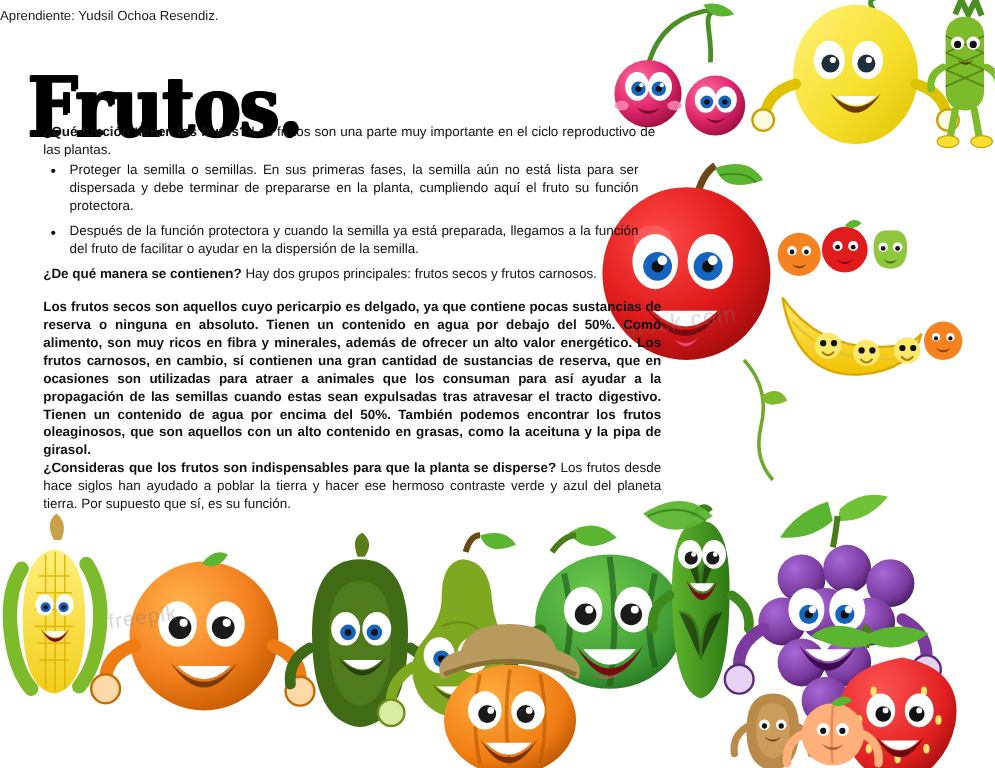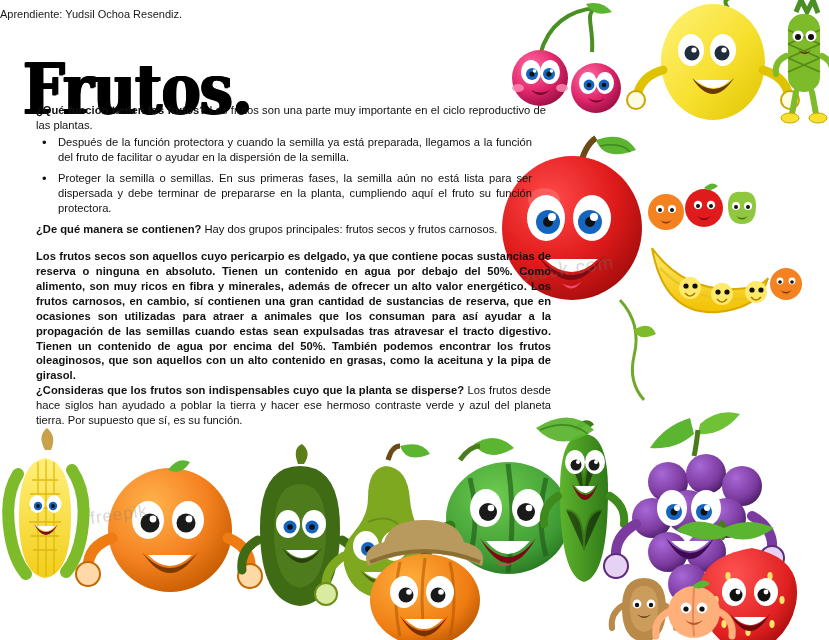--- a/index.html
+++ b/index.html
@@ -527,27 +527,27 @@
 
   <div class="student-line">Aprendiente: Yudsil Ochoa Resendiz.</div>
 
   <h1 class="title">Frutos.</h1>
 
   <p class="body-text" id="p1">
     <span class="q">¿Qué función tienen los frutos?</span><span> Los frutos son una parte muy importante en el ciclo reproductivo de las plantas.</span>
   </p>
 
   <ul id="bullets">
+    <li>Proteger la semilla o semillas. En sus primeras fases, la semilla aún no está lista para ser dispersada y debe terminar de prepararse en la planta, cumpliendo aquí el fruto su función protectora.</li>
     <li>Después de la función protectora y cuando la semilla ya está preparada, llegamos a la función del fruto de facilitar o ayudar en la dispersión de la semilla.</li>
-    <li>Proteger la semilla o semillas. En sus primeras fases, la semilla aún no está lista para ser dispersada y debe terminar de prepararse en la planta, cumpliendo aquí el fruto su función protectora.</li>
   </ul>
 
   <p class="body-text" id="p2">
     <span class="q">¿De qué manera se contienen?</span><span> Hay dos grupos principales: frutos secos y frutos carnosos.</span>
   </p>
 
   <p class="body-text" id="p3">Los frutos secos son aquellos cuyo pericarpio es delgado, ya que contiene pocas sustancias de reserva o ninguna en absoluto. Tienen un contenido en agua por debajo del 50%. Como alimento, son muy ricos en fibra y minerales, además de ofrecer un alto valor energético. Los frutos carnosos, en cambio, sí contienen una gran cantidad de sustancias de reserva, que en ocasiones son utilizadas para atraer a animales que los consuman para así ayudar a la propagación de las semillas cuando estas sean expulsadas tras atravesar el tracto digestivo. Tienen un contenido de agua por encima del 50%. También podemos encontrar los frutos oleaginosos, que son aquellos con un alto contenido en grasas, como la aceituna y la pipa de girasol.</p>
 
   <p class="body-text" id="p4">
-    <span class="q">¿Consideras que los frutos son indispensables cuyo que la planta se disperse?</span><span> Los frutos desde hace siglos han ayudado a poblar la tierra y hacer ese hermoso contraste verde y azul del planeta tierra. Por supuesto que sí, es su función.</span>
+    <span class="q">¿Consideras que los frutos son indispensables para que la planta se disperse?</span><span> Los frutos desde hace siglos han ayudado a poblar la tierra y hacer ese hermoso contraste verde y azul del planeta tierra. Por supuesto que sí, es su función.</span>
   </p>
 
 </div>
 
 </body></html>

